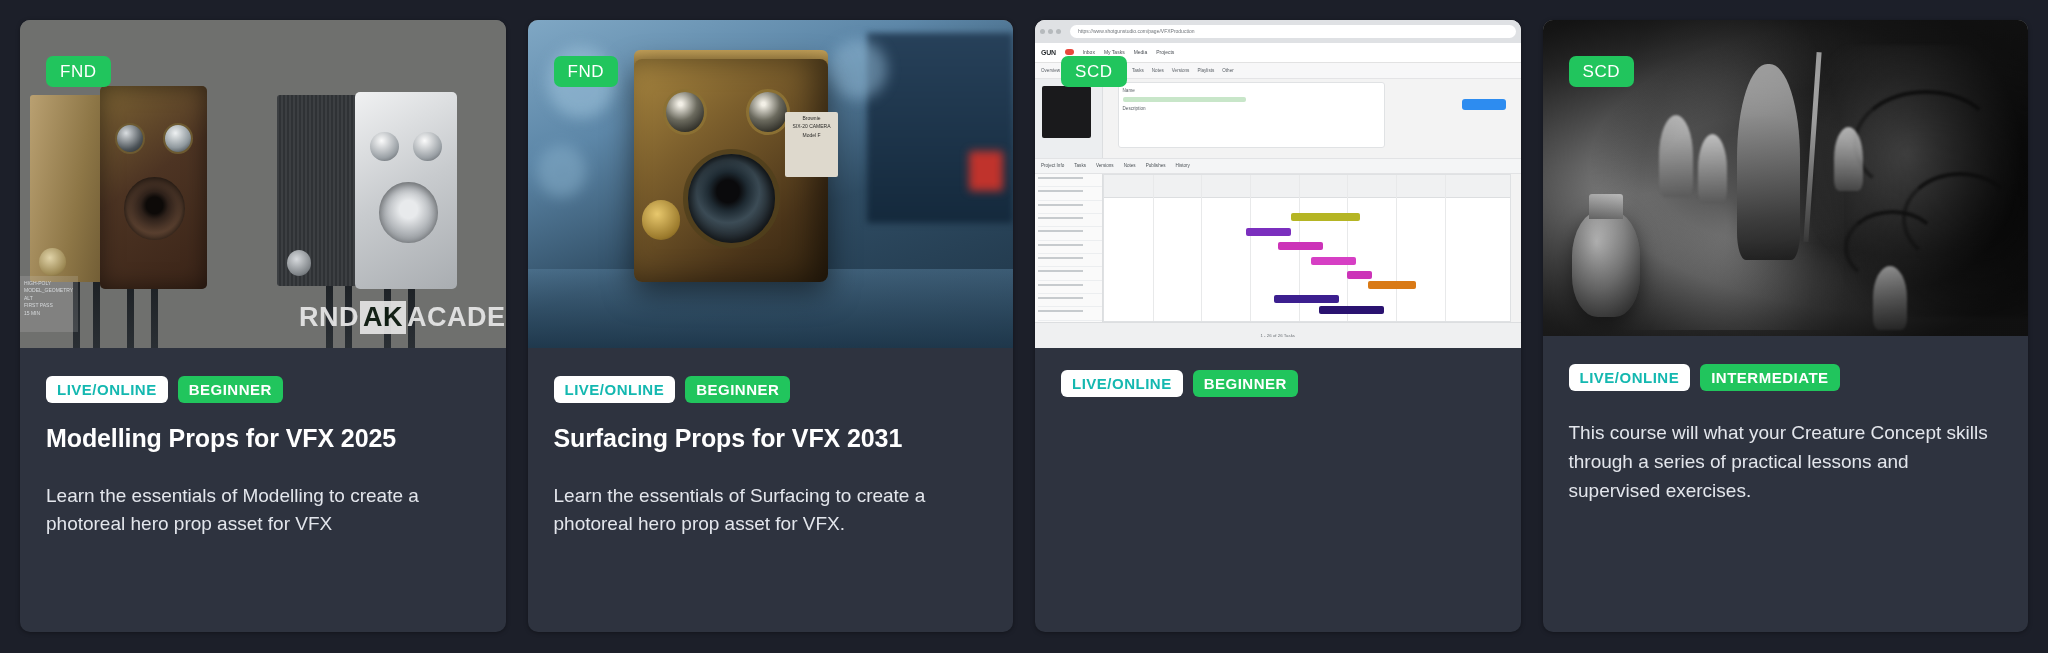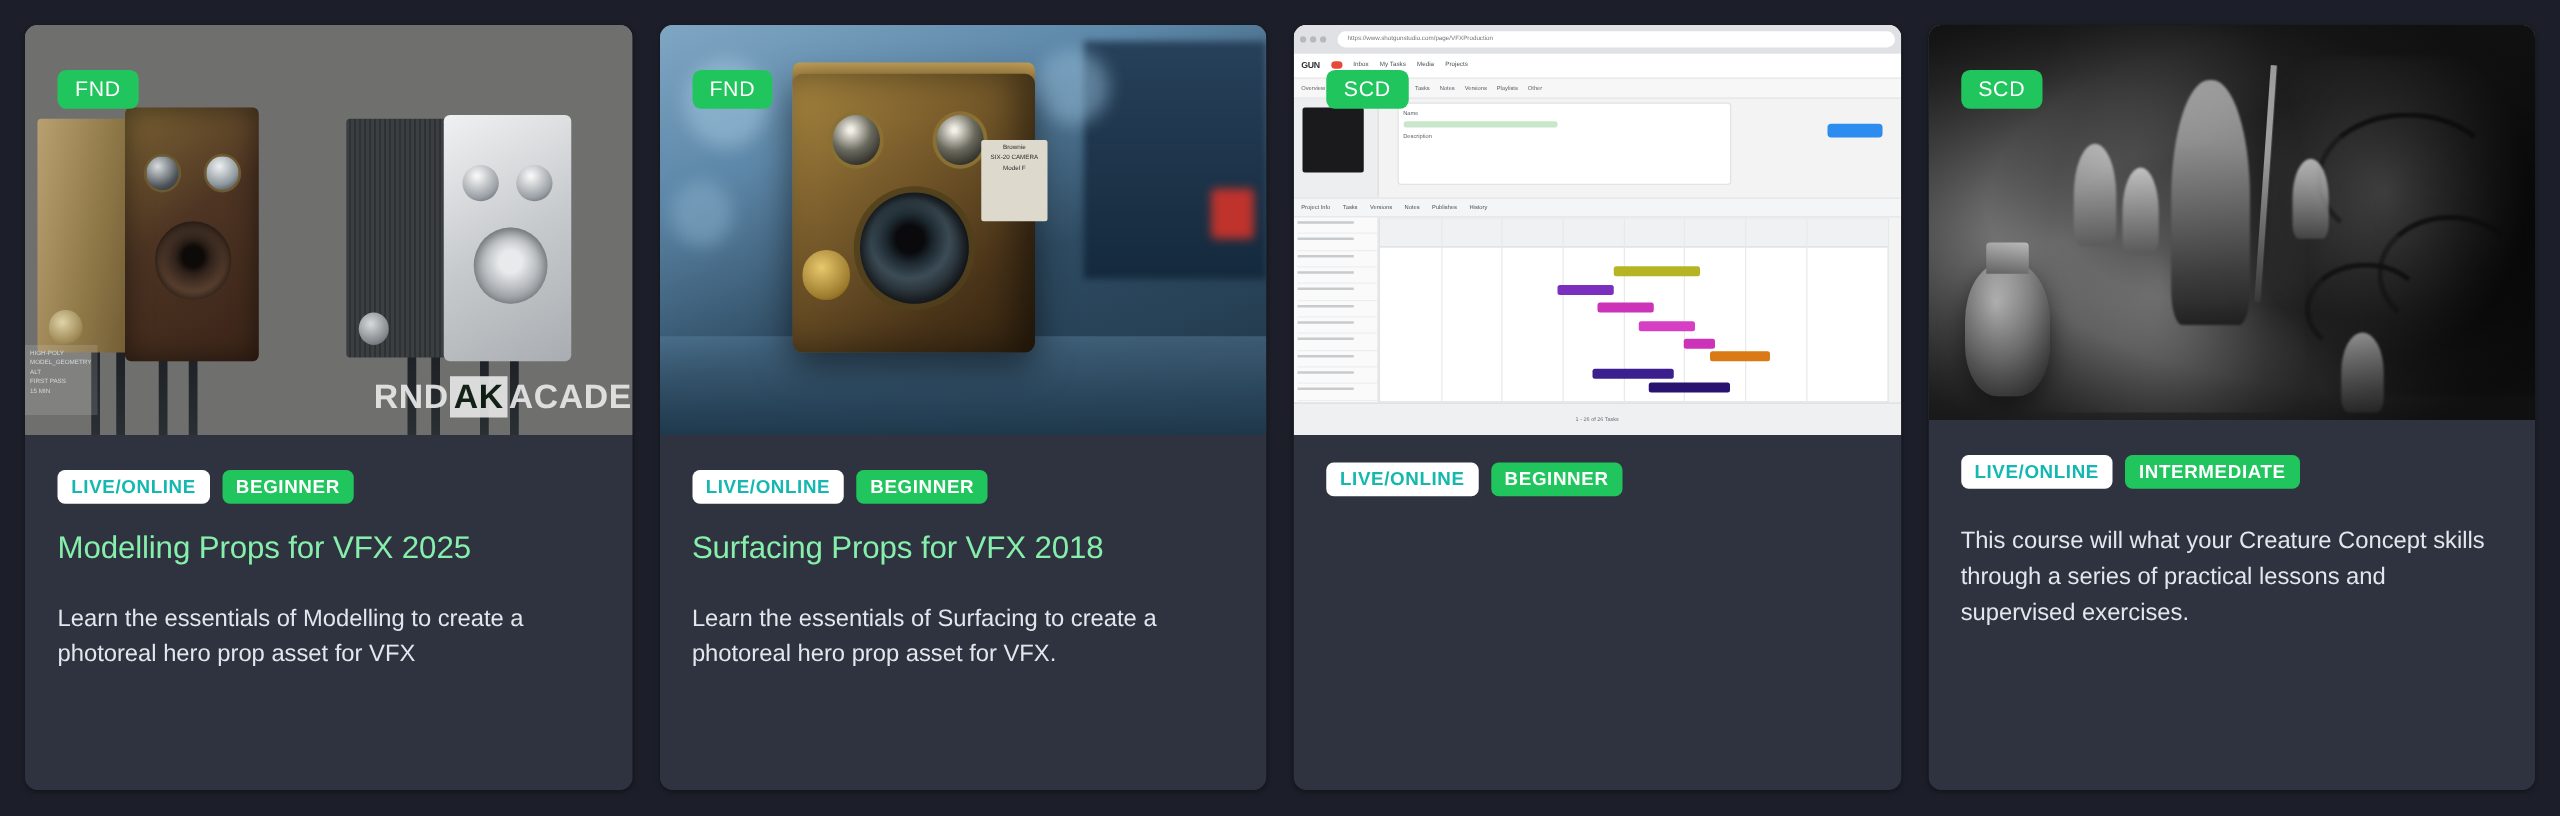--- a/index.html
+++ b/index.html
@@ -124,22 +124,22 @@
     color: #14b8b0;
   }
   .pill-level {
     background: #21c55d;
     color: #ffffff;
   }
 
   .card-title {
     margin-top: 20px;
     font-size: 25px;
-    font-weight: normal;
-    color: #86efac;
+    font-weight: bold;
+    color: #ffffff;
     line-height: 1.22;
     letter-spacing: -0.1px;
     flex: none;
   }
   .card-title.title-tight { margin-top: 18px; }
 
   .card-desc {
     margin-top: 28px;
     font-size: 19px;
     line-height: 1.52;
@@ -667,21 +667,21 @@
           <div>Model F</div>
         </div>
       </div>
       <div class="cat-badge">FND</div>
     </div>
     <div class="card-body">
       <div class="badge-row">
         <span class="pill pill-format">LIVE/ONLINE</span>
         <span class="pill pill-level">BEGINNER</span>
       </div>
-      <div class="card-title">Surfacing Props for VFX 2018</div>
+      <div class="card-title">Surfacing Props for VFX 2031</div>
       <div class="card-desc">Learn the essentials of Surfacing to create a photoreal hero prop asset for VFX.</div>
     </div>
   </div>
 
   <div class="course-card">
     <div class="card-thumb">
       <div class="thumb-art art-pm">
         <div class="pm-browser-bar">
           <span class="pm-dot"></span>
             <span class="pm-dot"></span>

